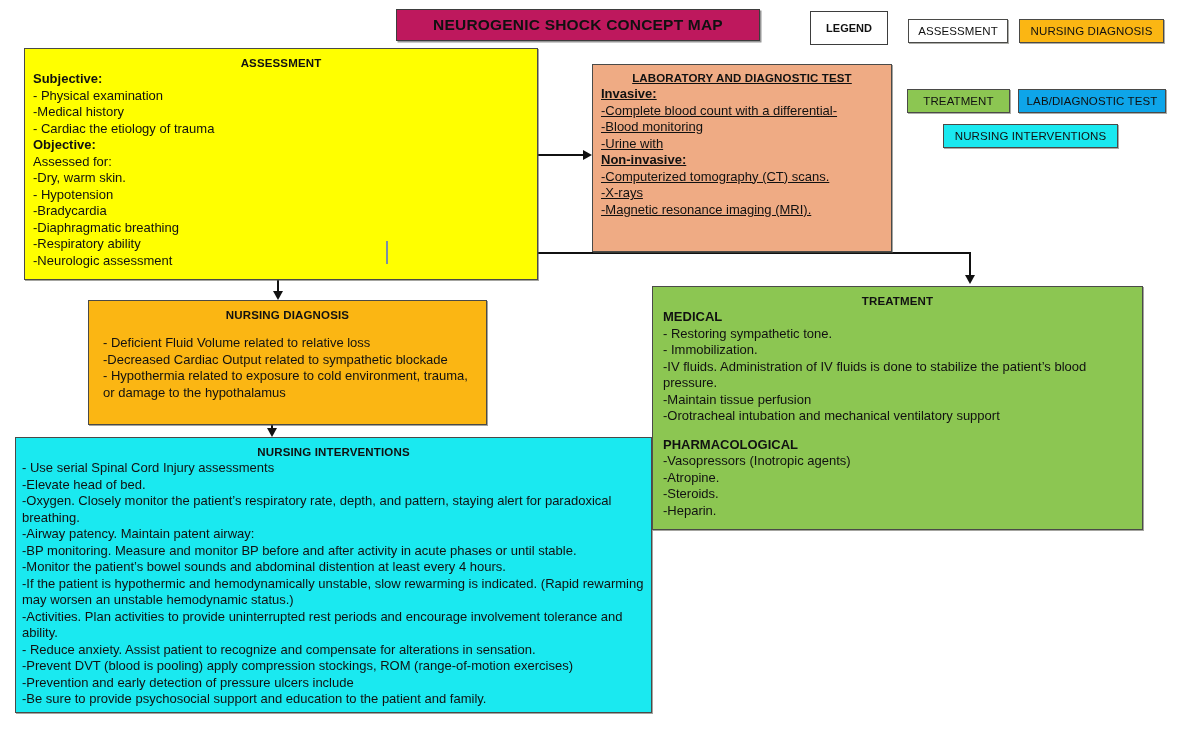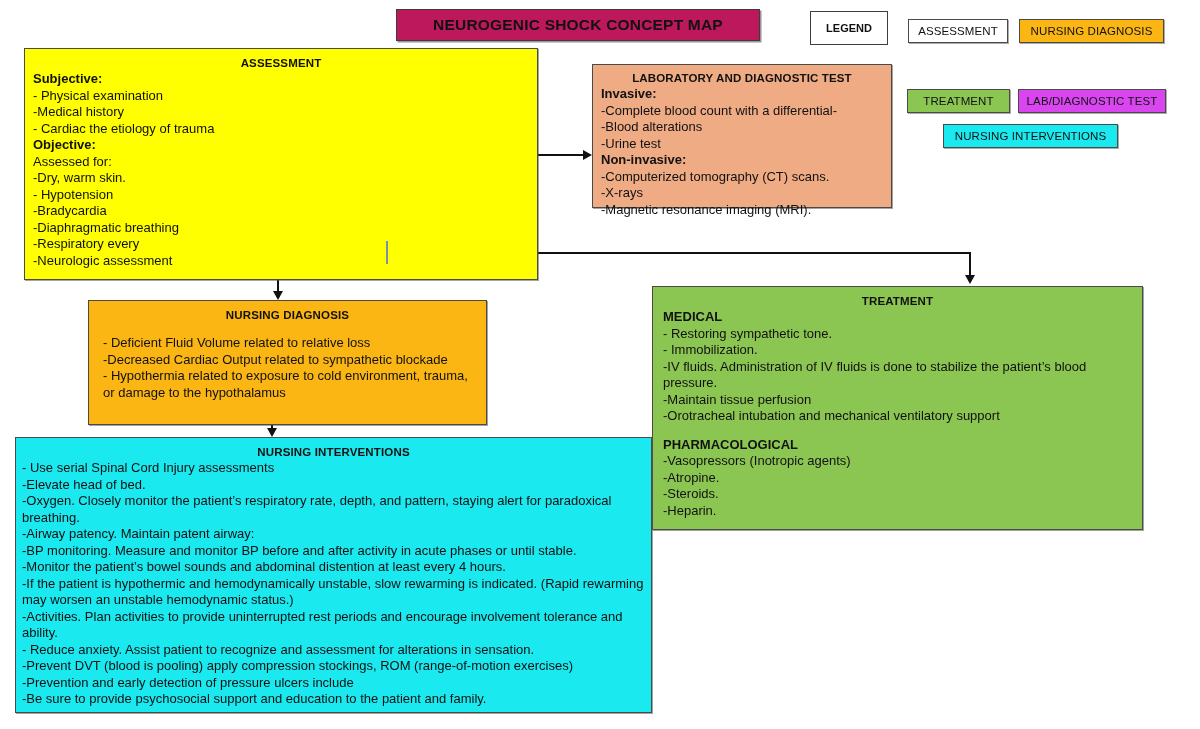--- a/index.html
+++ b/index.html
@@ -82,21 +82,21 @@
     display: flex;
     align-items: center;
     justify-content: center;
     font-size: 11.5px;
     height: 24px;
     letter-spacing: 0.1px;
   }
 
   
   #assessment-box { left: 24px;  top: 48px;  width: 514px; height: 232px; background: #ffff00; padding: 6px 8px 0 8px; }
-  #lab-box        { left: 592px; top: 64px;  width: 300px; height: 144px; background: #efab84; padding: 5px 8px 1px 8px; }
+  #lab-box        { left: 592px; top: 64px;  width: 300px; height: 188px; background: #efab84; padding: 5px 8px 1px 8px; text-decoration: underline; }
   #diagnosis-box  { left: 88px;  top: 300px; width: 399px; height: 125px; background: #fbb613; padding: 6px 14px 0 14px; }
   #treatment-box  { left: 652px; top: 286px; width: 491px; height: 244px; background: #8cc652; padding: 6px 10px 0 10px; }
   #interventions-box { left: 15px; top: 437px; width: 637px; height: 276px; background: #1ae9f0; padding: 6px 6px 0 6px; }
 
   
   .conn { position: absolute; background: #111111; }
   .arrowhead {
     position: absolute;
     width: 0; height: 0;
   }
@@ -131,21 +131,21 @@
   <div id="legend-label">LEGEND</div>
   <div class="legend-chip" style="left:908px; top:19px; width:100px;">
     <span>ASSESSMENT</span>
   </div>
   <div class="legend-chip" style="left:1019px; top:19px; width:145px; background:#fbb613;">
     <span>NURSING DIAGNOSIS</span>
   </div>
   <div class="legend-chip" style="left:907px; top:89px; width:103px; background:#8cc652;">
     <span>TREATMENT</span>
   </div>
-  <div class="legend-chip" style="left:1018px; top:89px; width:148px; background:#d946ef;">
+  <div class="legend-chip" style="left:1018px; top:89px; width:148px; background:#0ea5e9;">
     <span>LAB/DIAGNOSTIC TEST</span>
   </div>
   <div class="legend-chip" style="left:943px; top:124px; width:175px; background:#1ae9f0;">
     <span>NURSING INTERVENTIONS</span>
   </div>
 
   <div class="conn" style="left:538px; top:154px; width:48px; height:1.5px;"></div>
   <div class="arrowhead arrow-right" style="left:583px; top:150px;"></div>
 
   <div class="conn" style="left:277px; top:280px; width:1.5px; height:13px;"></div>
@@ -164,33 +164,33 @@
         <div class="ln hd">Subjective:</div>
         <div class="ln">- Physical examination</div>
         <div class="ln">-Medical history</div>
         <div class="ln">- Cardiac the etiology of trauma</div>
         <div class="ln hd">Objective:</div>
         <div class="ln">Assessed for:</div>
         <div class="ln">-Dry, warm skin.</div>
         <div class="ln">- Hypotension</div>
         <div class="ln">-Bradycardia</div>
         <div class="ln">-Diaphragmatic breathing</div>
-        <div class="ln">-Respiratory every</div>
+        <div class="ln">-Respiratory ability</div>
         <div class="ln">-Neurologic assessment</div>
       </div>
   </div>
   <div id="text-cursor"></div>
 
   <div class="box" id="lab-box">
     <div class="box-title">LABORATORY AND DIAGNOSTIC TEST</div>
     <div class="box-body">
         <div class="ln hd">Invasive:</div>
         <div class="ln">-Complete blood count with a differential-</div>
-        <div class="ln">-Blood alterations</div>
-        <div class="ln">-Urine test</div>
+        <div class="ln">-Blood monitoring</div>
+        <div class="ln">-Urine with</div>
         <div class="ln hd">Non-invasive:</div>
         <div class="ln">-Computerized tomography (CT) scans.</div>
         <div class="ln">-X-rays</div>
         <div class="ln">-Magnetic resonance imaging (MRI).</div>
       </div>
   </div>
 
   <div class="box" id="diagnosis-box">
     <div class="box-title">NURSING DIAGNOSIS</div>
     <div class="box-body">
@@ -223,20 +223,20 @@
     <div class="box-title">NURSING INTERVENTIONS</div>
     <div class="box-body">
         <div class="ln">- Use serial Spinal Cord Injury assessments</div>
         <div class="ln">-Elevate head of bed.</div>
         <div class="ln">-Oxygen. Closely monitor the patient’s respiratory rate, depth, and pattern, staying alert for paradoxical breathing.</div>
         <div class="ln">-Airway patency. Maintain patent airway:</div>
         <div class="ln">-BP monitoring. Measure and monitor BP before and after activity in acute phases or until stable.</div>
         <div class="ln">-Monitor the patient’s bowel sounds and abdominal distention at least every 4 hours.</div>
         <div class="ln">-If the patient is hypothermic and hemodynamically unstable, slow rewarming is indicated. (Rapid rewarming may worsen an unstable hemodynamic status.)</div>
         <div class="ln">-Activities. Plan activities to provide uninterrupted rest periods and encourage involvement tolerance and ability.</div>
-        <div class="ln">- Reduce anxiety. Assist patient to recognize and assessment for alterations in sensation.</div>
+        <div class="ln">- Reduce anxiety. Assist patient to recognize and compensate for alterations in sensation.</div>
         <div class="ln">-Prevent DVT (blood is pooling) apply compression stockings, ROM (range-of-motion exercises)</div>
         <div class="ln">-Prevention and early detection of pressure ulcers include</div>
         <div class="ln">-Be sure to provide psychosocial support and education to the patient and family.</div>
       </div>
   </div>
 
 </div>
 
 </body></html>

